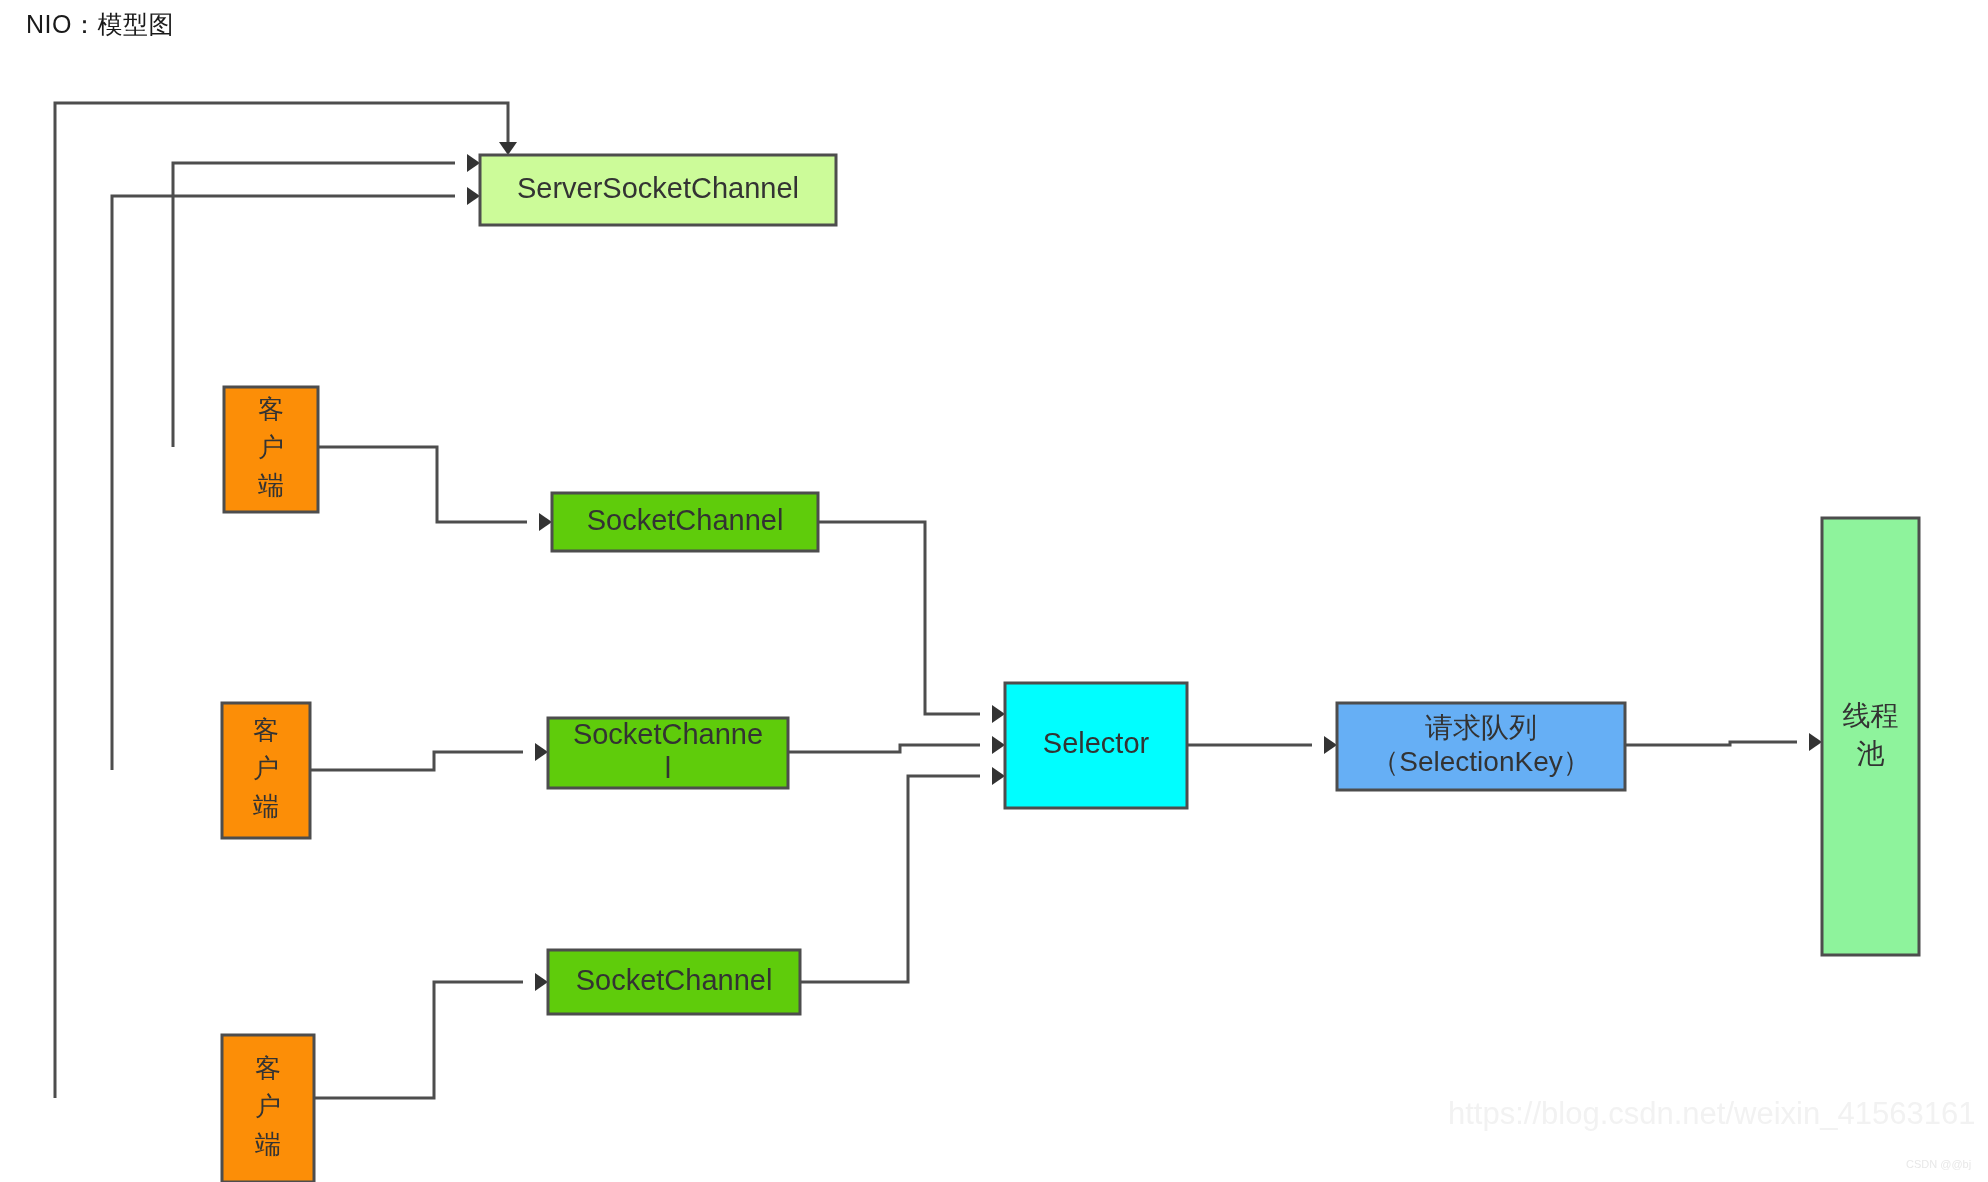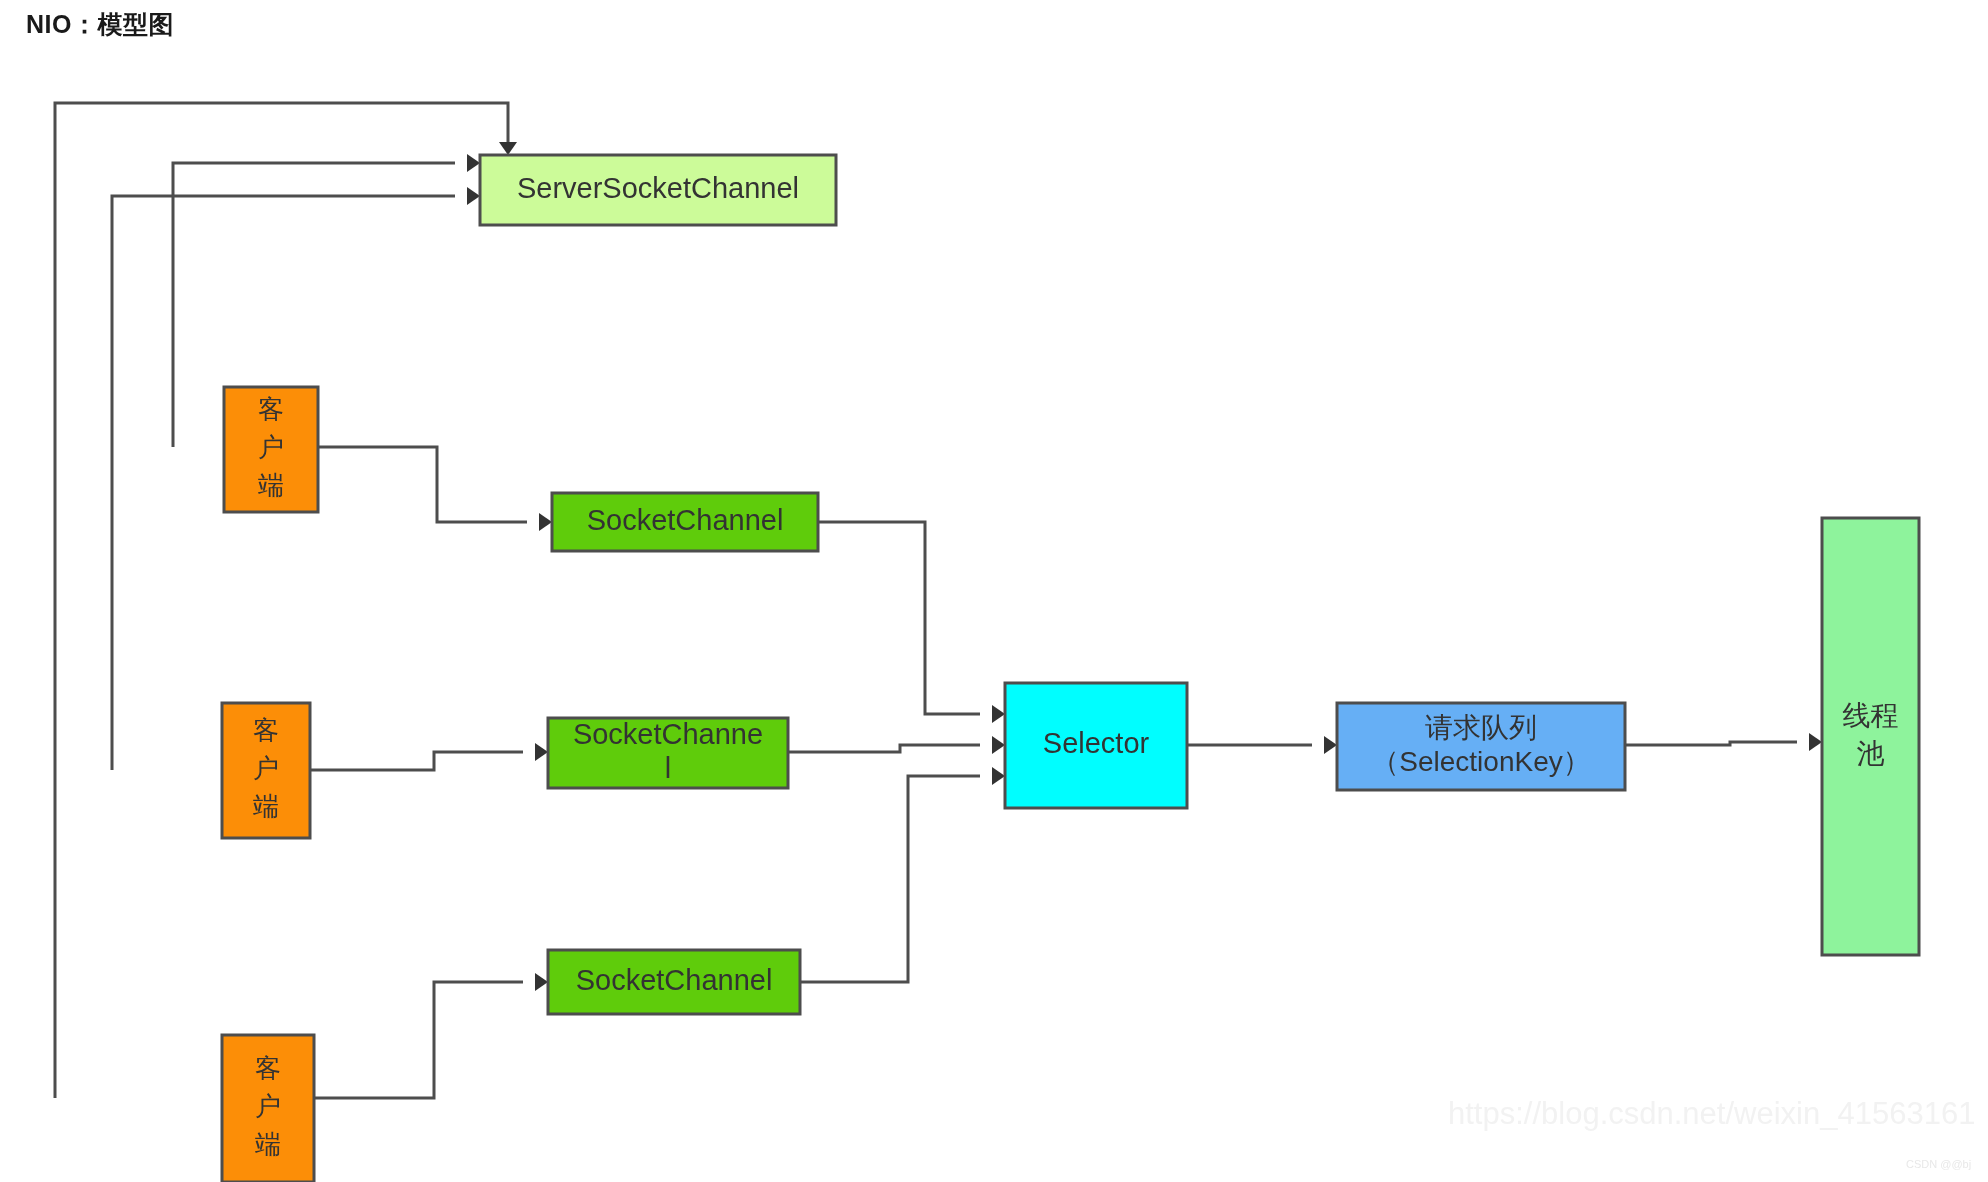--- a/index.html
+++ b/index.html
@@ -16,21 +16,21 @@
     width: 1988px;
     height: 1182px;
     background: #ffffff;
     overflow: hidden;
   }
   #title {
     position: absolute;
     left: 26px;
     top: 8px;
     font-size: 25px;
-    font-weight: bold;
+    font-weight: normal;
     color: #1a1a1a;
     letter-spacing: 0.5px;
     white-space: nowrap;
   }
   svg#diagram {
     position: absolute;
     left: 0;
     top: 0;
     width: 1988px;
     height: 1182px;

